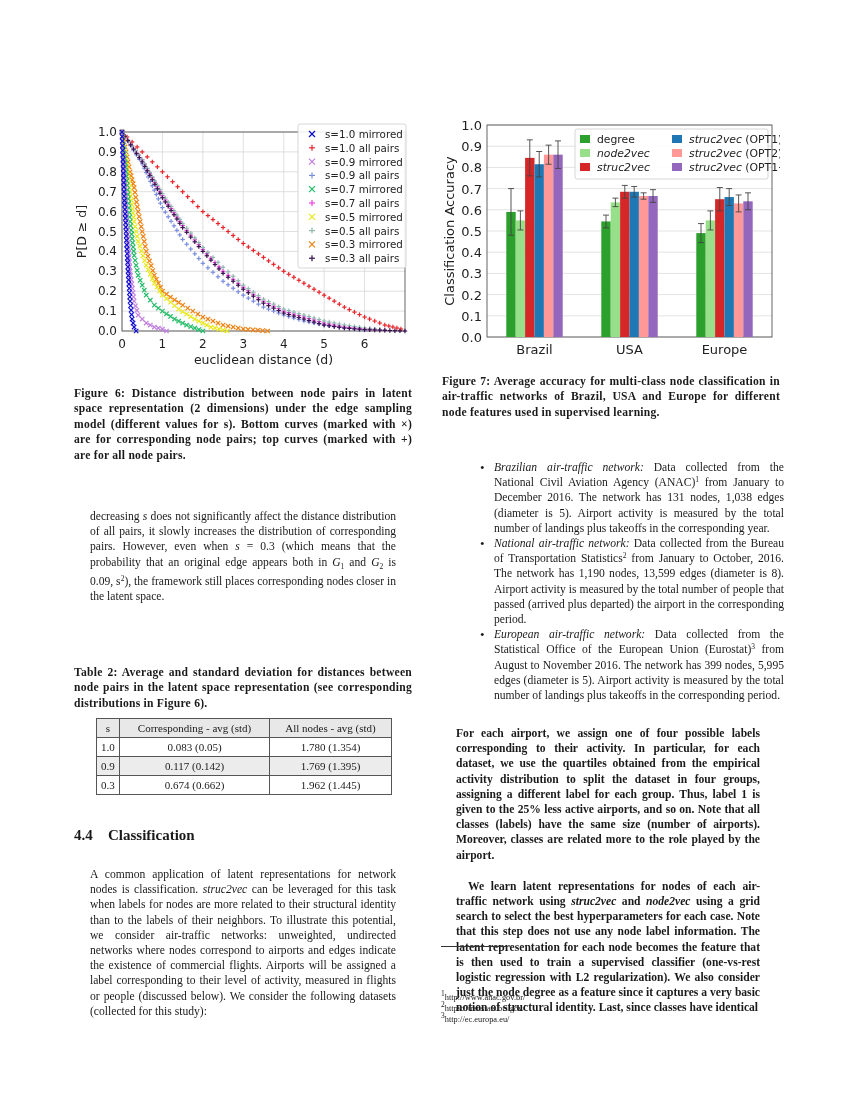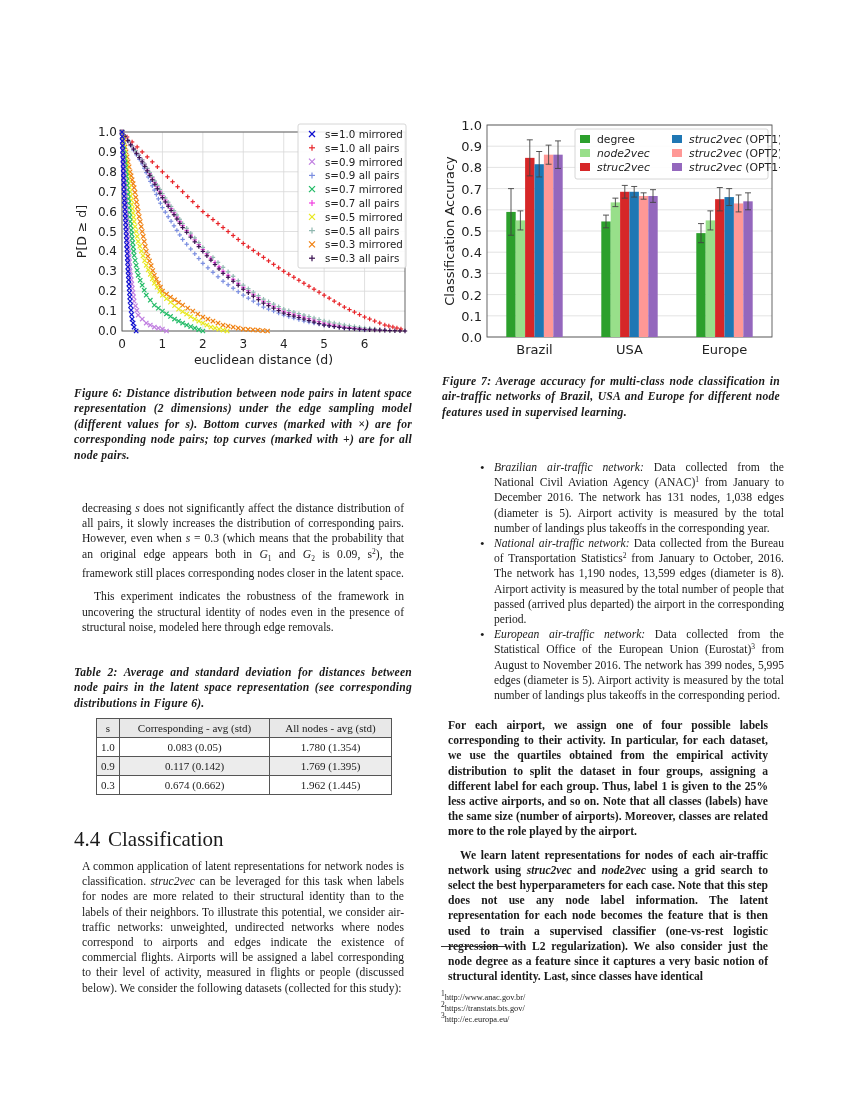--- a/index.html
+++ b/index.html
@@ -1,22 +1,22 @@
 <!DOCTYPE html>
 <html><head>
 <meta charset="utf-8">
 <style>
   html,body{margin:0;padding:0;background:#fff;}
   body{width:850px;height:1100px;position:relative;overflow:hidden;font-family:"Liberation Serif","DejaVu Serif",serif;color:#1a1a1a;}
   .fig{position:absolute;}
-  .caption{position:absolute;font-weight:bold;font-size:11.6px;line-height:15.4px;text-align:justify;letter-spacing:0.25px;font-style:italic;}
+  .caption{position:absolute;font-weight:bold;font-size:11.6px;line-height:15.4px;text-align:justify;letter-spacing:0.25px;}
   .para{position:absolute;font-size:11.6px;line-height:15.2px;text-align:justify;}
-  .para p{margin:8px;}
+  .para p{margin:16px;}
   .indent{text-indent:12px;}
-  .section-title{position:absolute;font-size:21px;font-weight:normal;}
+  .section-title{position:absolute;font-size:15px;font-weight:bold;}
   .section-title .num{display:inline-block;width:34px;}
   table.t2{position:absolute;border-collapse:collapse;font-size:11px;}
   table.t2 td,table.t2 th{border:1px solid #555;padding:1px 4px;font-weight:normal;height:16px;}
   table.t2 th{background:#e8e8e8;}
   table.t2 tr.shade td{background:#ececec;}
   table.t2 td.c{text-align:center;}
   ul.bul{position:absolute;margin:8px;padding:0;list-style:none;font-size:11.6px;line-height:15.2px;text-align:justify;}
   ul.bul li{position:relative;padding-left:16px;margin:0;}
   ul.bul li:before{content:"•";position:absolute;left:2px;top:0;font-size:13px;}
   .it{font-style:italic;}
@@ -1395,21 +1395,20 @@
         <text x="249" y="42" font-size="10.8" fill="#222"><tspan font-style="italic">struc2vec</tspan><tspan> (OPT2)</tspan></text>
         <rect x="232" y="48" width="10" height="8" fill="#9467bd"></rect>
         <text x="249" y="56" font-size="10.8" fill="#222"><tspan font-style="italic">struc2vec</tspan><tspan> (OPT1+2)</tspan></text>
       </g>
     </svg>
 </div>
 <div class="caption" style="left:442px;top:374px;width:338px;">Figure 7: Average accuracy for multi-class node classification in air-traffic networks of Brazil, USA and Europe for different node features used in supervised learning.</div>
 
 <div class="para" style="left:74px;top:493px;width:338px;">
   <p><span>decreasing </span><span class="it">s</span><span> does not significantly affect the distance distribution of all pairs, it slowly increases the distribution of corresponding pairs. However, even when </span><span class="it">s</span><span> = 0.3 (which means that the probability that an original edge appears both in </span><span class="it">G</span><sub style="font-size:7.5px">1</sub><span> and </span><span class="it">G</span><sub style="font-size:7.5px">2</sub><span> is 0.09, s</span><sup>2</sup><span>), the framework still places corresponding nodes closer in the latent space.</span></p>
-  <p class="indent">This experiment indicates the robustness of the framework in uncovering the structural identity of nodes even in the presence of structural noise, modeled here through edge removals.</p>
 </div>
 
 <div class="caption" style="left:74px;top:665px;width:338px;">Table 2: Average and standard deviation for distances between node pairs in the latent space representation (see corresponding distributions in Figure 6).</div>
 
 <table class="t2" style="left:96px;top:718px;width:296px;">
   <thead>
     <tr>
       <th style="width:14px;">s</th>
       <th>Corresponding - avg (std)</th>
       <th>All nodes - avg (std)</th>

